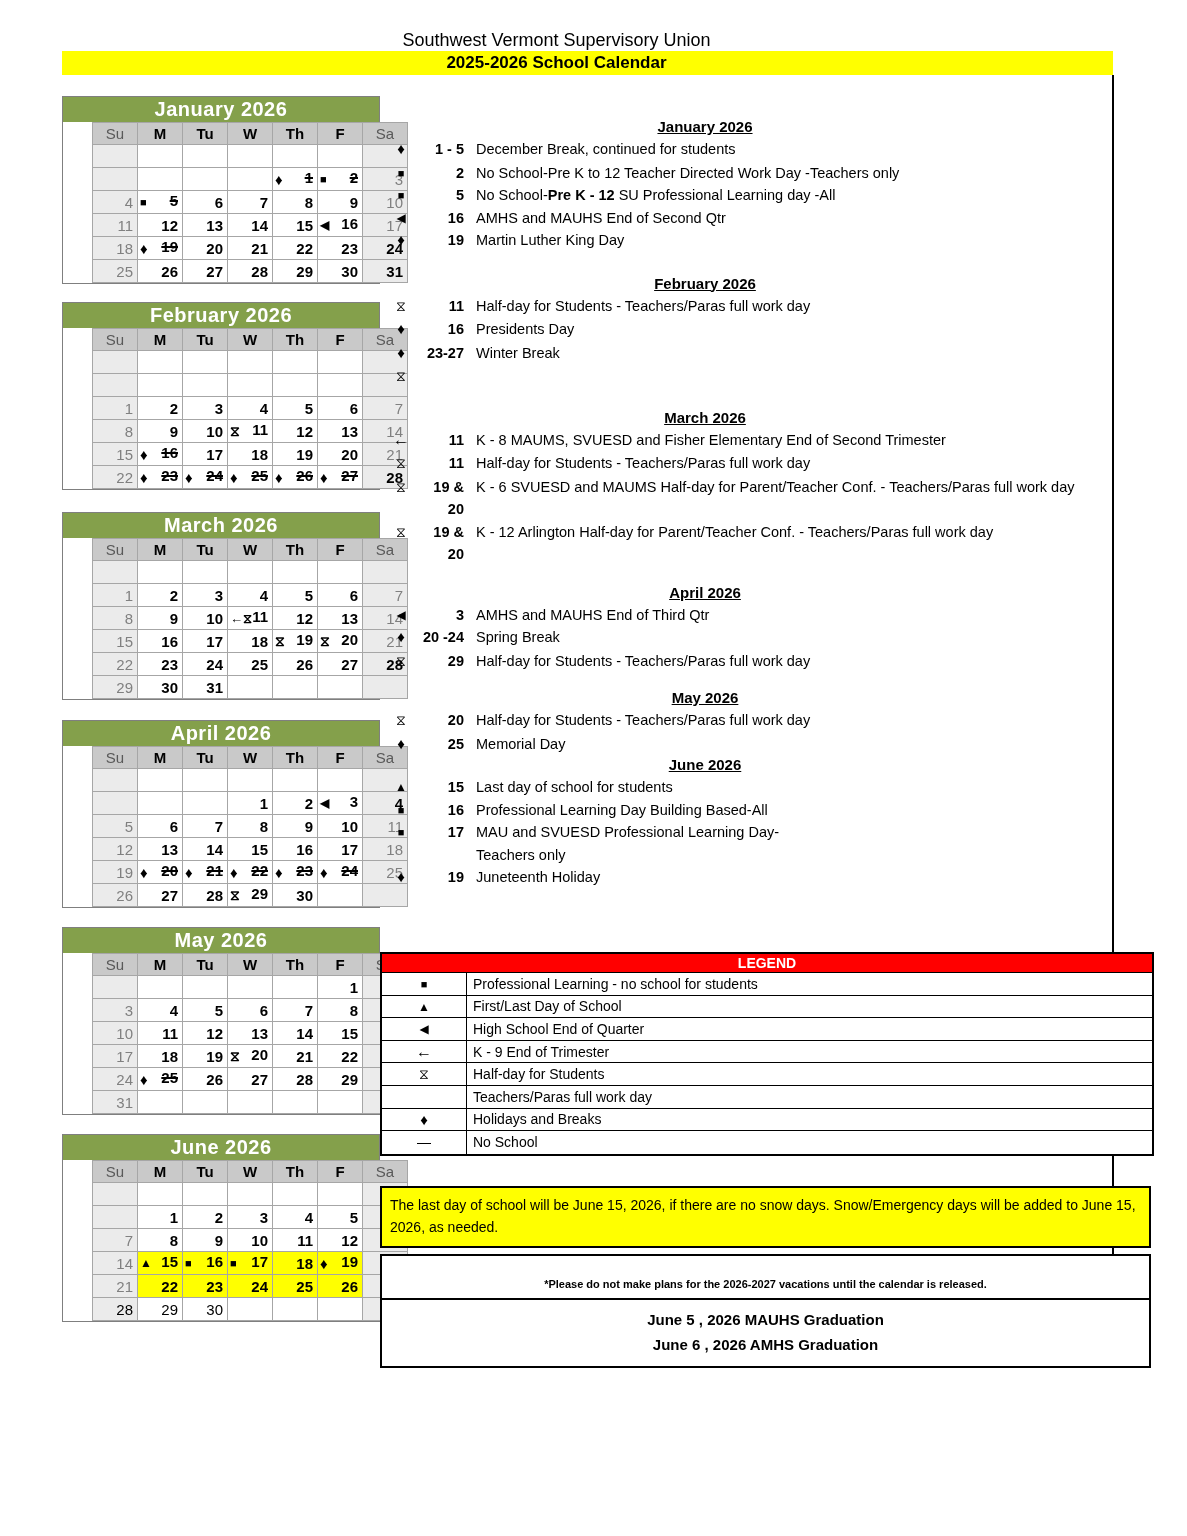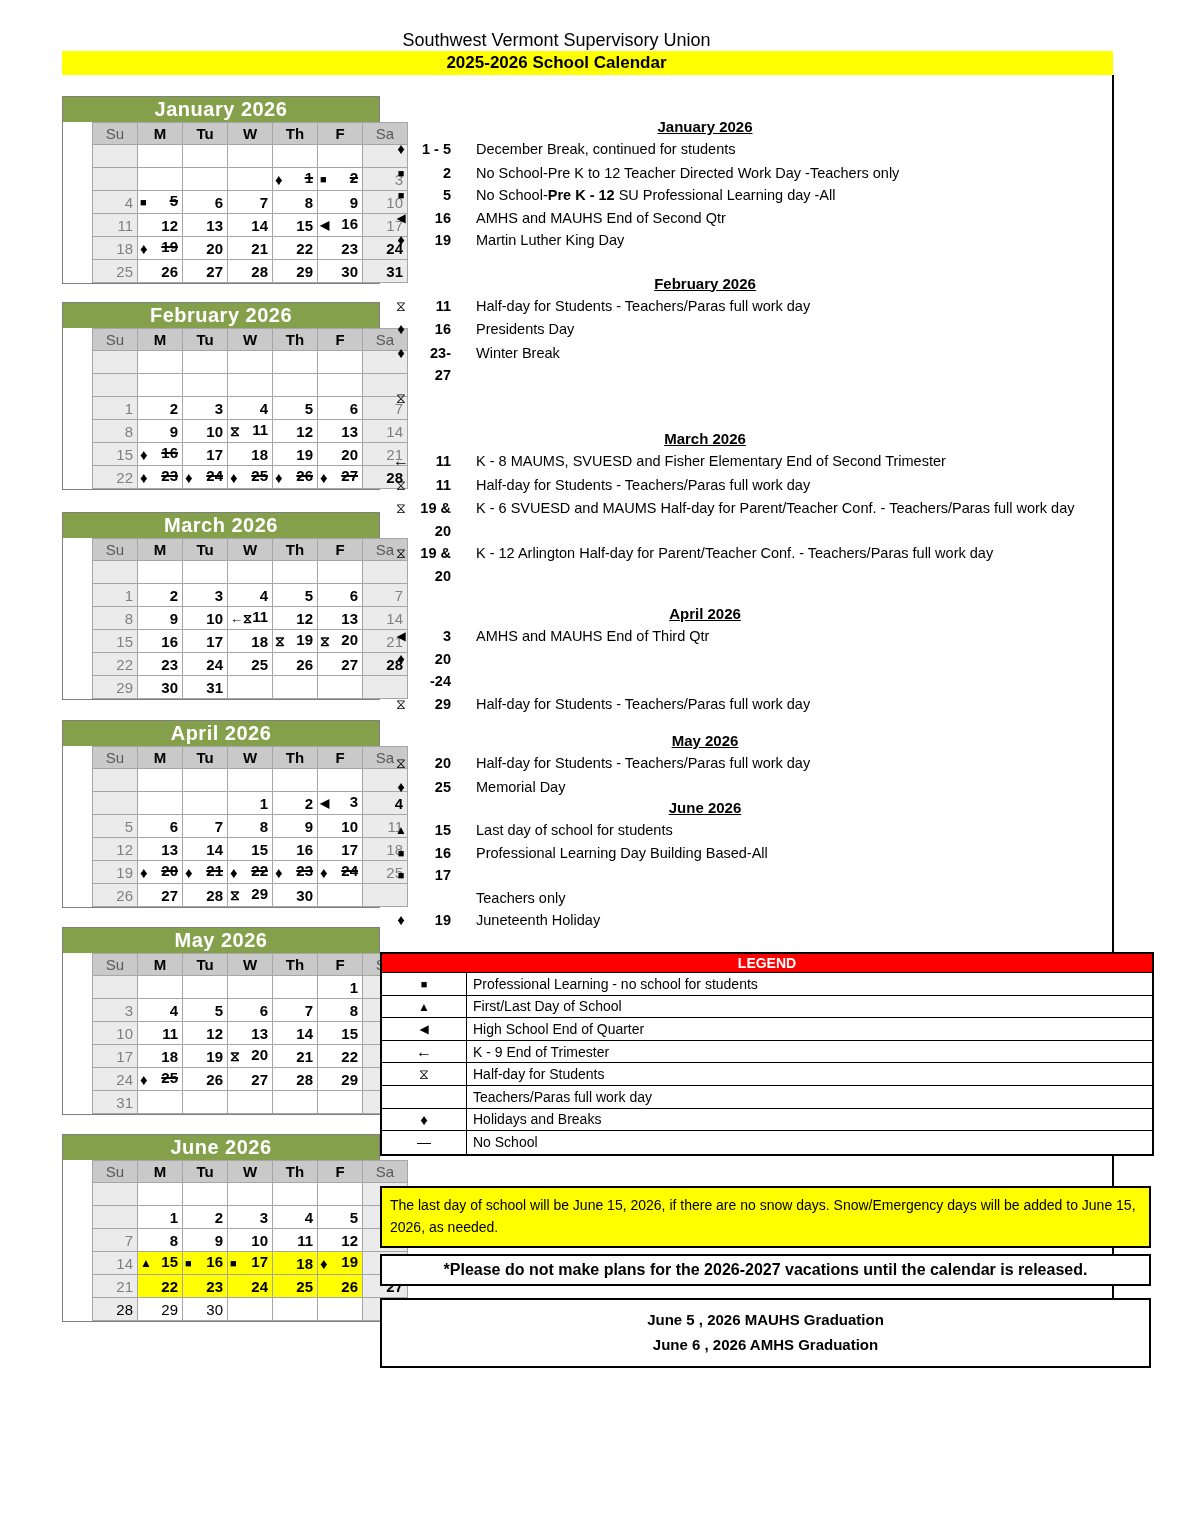--- a/index.html
+++ b/index.html
@@ -124,21 +124,21 @@
   }
   .ev-icon {
     width: 26px; flex: 0 0 26px;
     text-align: center;
     font-size: 13px;
   }
   .ev-date {
     width: 62px; flex: 0 0 62px;
     text-align: right;
     font-weight: bold;
-    padding-right: 25px;
+    padding-right: 12px;
   }
   .ev-text { flex: 1 1 auto; }
   .ev-text b { font-weight: bold; }
   .ev-gap { height: 18px; }
 
   
   #legend {
     position: absolute;
     left: 380px; top: 952px;
     width: 774px;
@@ -186,22 +186,22 @@
   }
   #note-snow {
     top: 1186px;
     background: #ffff00;
     padding: 6px 8px 8px 8px;
     font-size: 14px;
     line-height: 22px;
   }
   #note-plans {
     top: 1254px;
-    padding: 5px 10px;
-    font-size: 16px;
+    padding: 22px 10px;
+    font-size: 11px;
     font-weight: bold;
     text-align: center;
   }
   #note-grad {
     top: 1298px;
     padding: 7px 10px 9px 10px;
     font-size: 15px;
     font-weight: bold;
     text-align: center;
     line-height: 25px;
@@ -723,20 +723,21 @@
     <div class="ev-gap" style="height:18px"></div>
     <div class="ev-month-head">April 2026</div>
     <div class="ev-row">
       <div class="ev-icon"><span class="" style="font-size:12px">◀</span></div>
       <div class="ev-date">3</div>
       <div class="ev-text">AMHS and MAUHS End of Third Qtr</div>
     </div>
     <div class="ev-row">
       <div class="ev-icon"><span class="" style="font-size:15px">♦</span></div>
       <div class="ev-date">20 -24</div>
+      <div class="ev-text">Spring Break</div>
     </div>
     <div class="ev-row">
       <div class="ev-icon"><span class="" style="font-size:14px">⧖</span></div>
       <div class="ev-date">29</div>
       <div class="ev-text">Half-day for Students - Teachers/Paras full work day</div>
     </div>
     <div class="ev-gap" style="height:16px"></div>
     <div class="ev-month-head">May 2026</div>
     <div class="ev-row">
       <div class="ev-icon"><span class="" style="font-size:14px">⧖</span></div>
@@ -756,20 +757,21 @@
       <div class="ev-text">Last day of school for students</div>
     </div>
     <div class="ev-row">
       <div class="ev-icon"><span class="" style="font-size:11px">■</span></div>
       <div class="ev-date">16</div>
       <div class="ev-text">Professional Learning Day Building Based-All</div>
     </div>
     <div class="ev-row">
       <div class="ev-icon"><span class="" style="font-size:11px">■</span></div>
       <div class="ev-date">17</div>
+      <div class="ev-text">MAU and SVUESD Professional Learning Day-</div>
     </div>
     <div class="ev-row">
       <div class="ev-icon"></div>
       <div class="ev-date"></div>
       <div class="ev-text">Teachers only</div>
     </div>
     <div class="ev-row">
       <div class="ev-icon"><span class="" style="font-size:15px">♦</span></div>
       <div class="ev-date">19</div>
       <div class="ev-text">Juneteenth Holiday</div>

